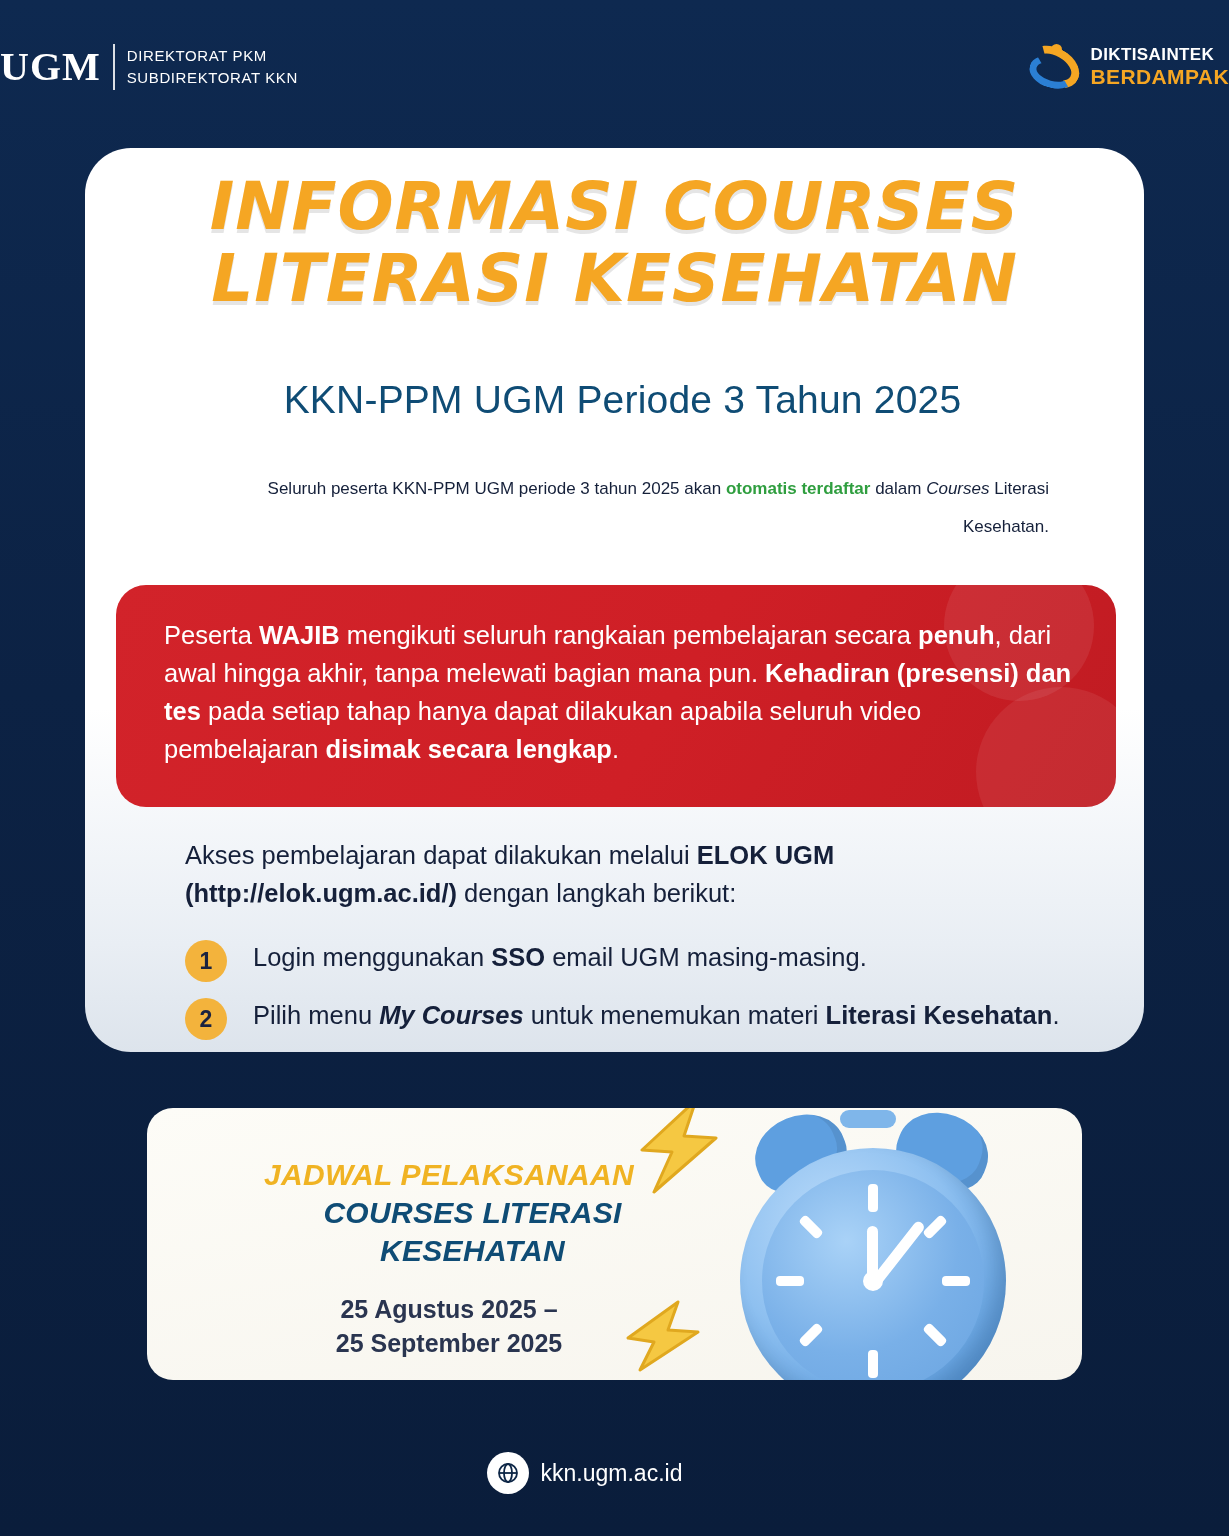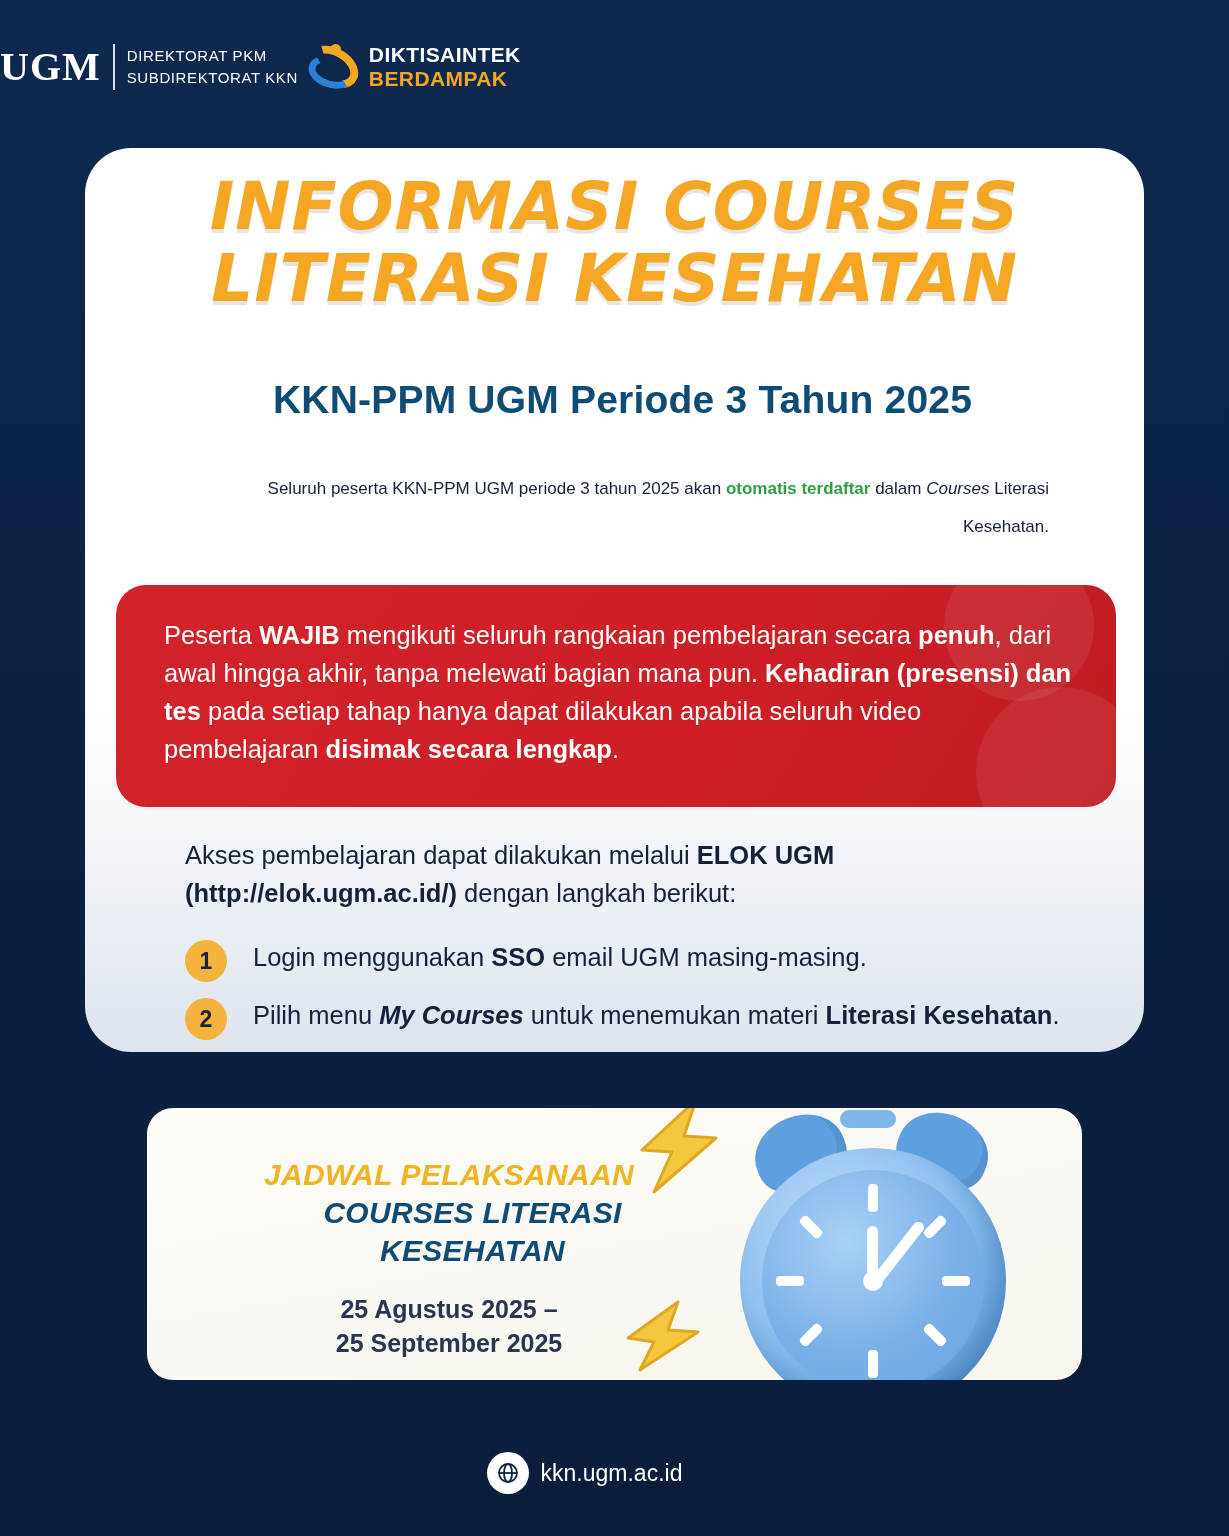--- a/index.html
+++ b/index.html
@@ -11,21 +11,21 @@
   }
   .poster {
     position: relative;
     width: 1229px; height: 1536px;
     background: linear-gradient(180deg, #0e2950 0%, #0c2244 45%, #0a1d3b 100%);
   }
 
   
   .header {
     position: absolute; top: 42px; left: 0; right: 0;
-    display: flex; align-items: center; justify-content: flex-start; gap: 8px;
+    display: flex; align-items: center; justify-content: space-between; gap: 18px;
   }
   .ugm-logo { display: flex; align-items: center; gap: 12px; }
   .ugm-mark {
     font-size: 40px; font-weight: bold; color: #ffffff; letter-spacing: 1px;
     font-family: "Liberation Serif", serif; line-height: 1;
   }
   .ugm-divider { width: 2px; height: 46px; background: #ffffff; opacity: .85; }
   .ugm-text { color: #ffffff; font-size: 15px; line-height: 1.5; letter-spacing: .6px; }
   .diktis { display: flex; align-items: center; gap: 9px; }
   .diktis-mark { position: relative; width: 54px; height: 50px; }
@@ -39,21 +39,21 @@
     position: absolute; left: 2px; top: 14px; width: 48px; height: 32px;
     border-radius: 50%;
     border: 7px solid #2b7fd4; border-right-color: transparent; border-top-color: transparent;
     transform: rotate(15deg);
   }
   .diktis-mark .dot {
     position: absolute; left: 24px; top: 2px; width: 11px; height: 11px;
     background: #f5a623; border-radius: 50%;
   }
   .diktis-text { line-height: 1.15; }
-  .diktis-text .l1 { color: #ffffff; font-size: 21px; font-weight: bold; letter-spacing: .4px; }
+  .diktis-text .l1 { color: #ffffff; font-size: 17px; font-weight: bold; letter-spacing: .4px; }
   .diktis-text .l2 { color: #f5a623; font-size: 21px; font-weight: bold; letter-spacing: .4px; }
 
   
   .card {
     position: absolute; left: 85px; top: 148px; width: 1059px; height: 904px;
     background: linear-gradient(180deg, #ffffff 0%, #ffffff 62%, #e9eef4 88%, #dde4ec 100%);
     border-radius: 46px;
   }
 
   
@@ -69,21 +69,21 @@
     -webkit-text-stroke: 3px #ffffff;
     paint-order: stroke fill;
     text-shadow: 0 4px 0 rgba(0,0,0,.10);
     letter-spacing: 1px;
   }
   .title-1 { font-size: 66px; line-height: 74px; }
   .title-2 { font-size: 66px; line-height: 70px; }
 
   .subtitle {
     position: absolute; left: 0; right: 0; top: 230px; text-align: center;
-    font-size: 39px; font-weight: bold; color: #0f4c75; letter-spacing: .2px; padding-left: 16px;
+    font-size: 39px; font-weight: normal; color: #0f4c75; letter-spacing: .2px; padding-left: 16px;
   }
 
   
   .intro {
     position: absolute; left: 100px; right: 95px; top: 322px;
     font-size: 17px; line-height: 38px; color: #15203a; text-align: right;
   }
   .green { color: #2f9e3f; font-weight: bold; }
   .ital { font-style: italic; }
 

